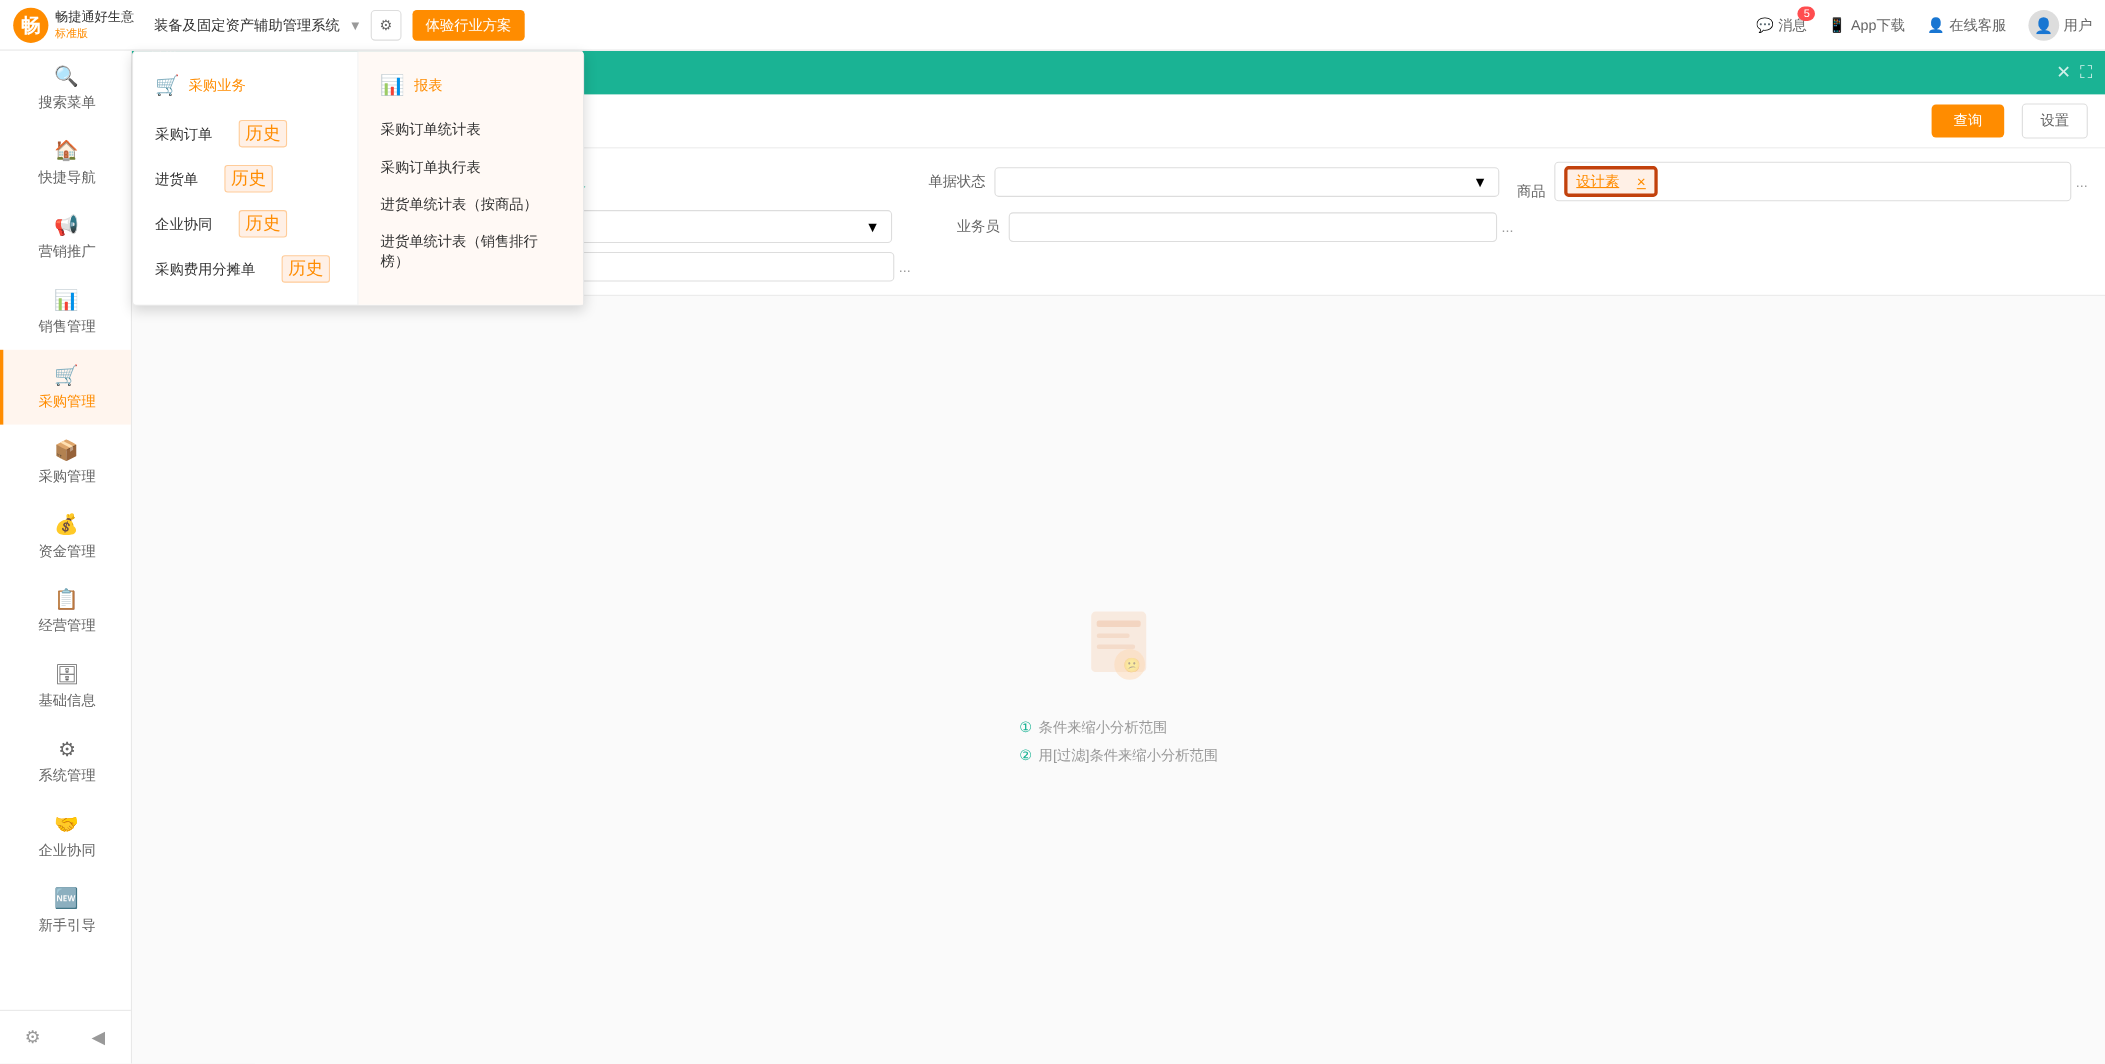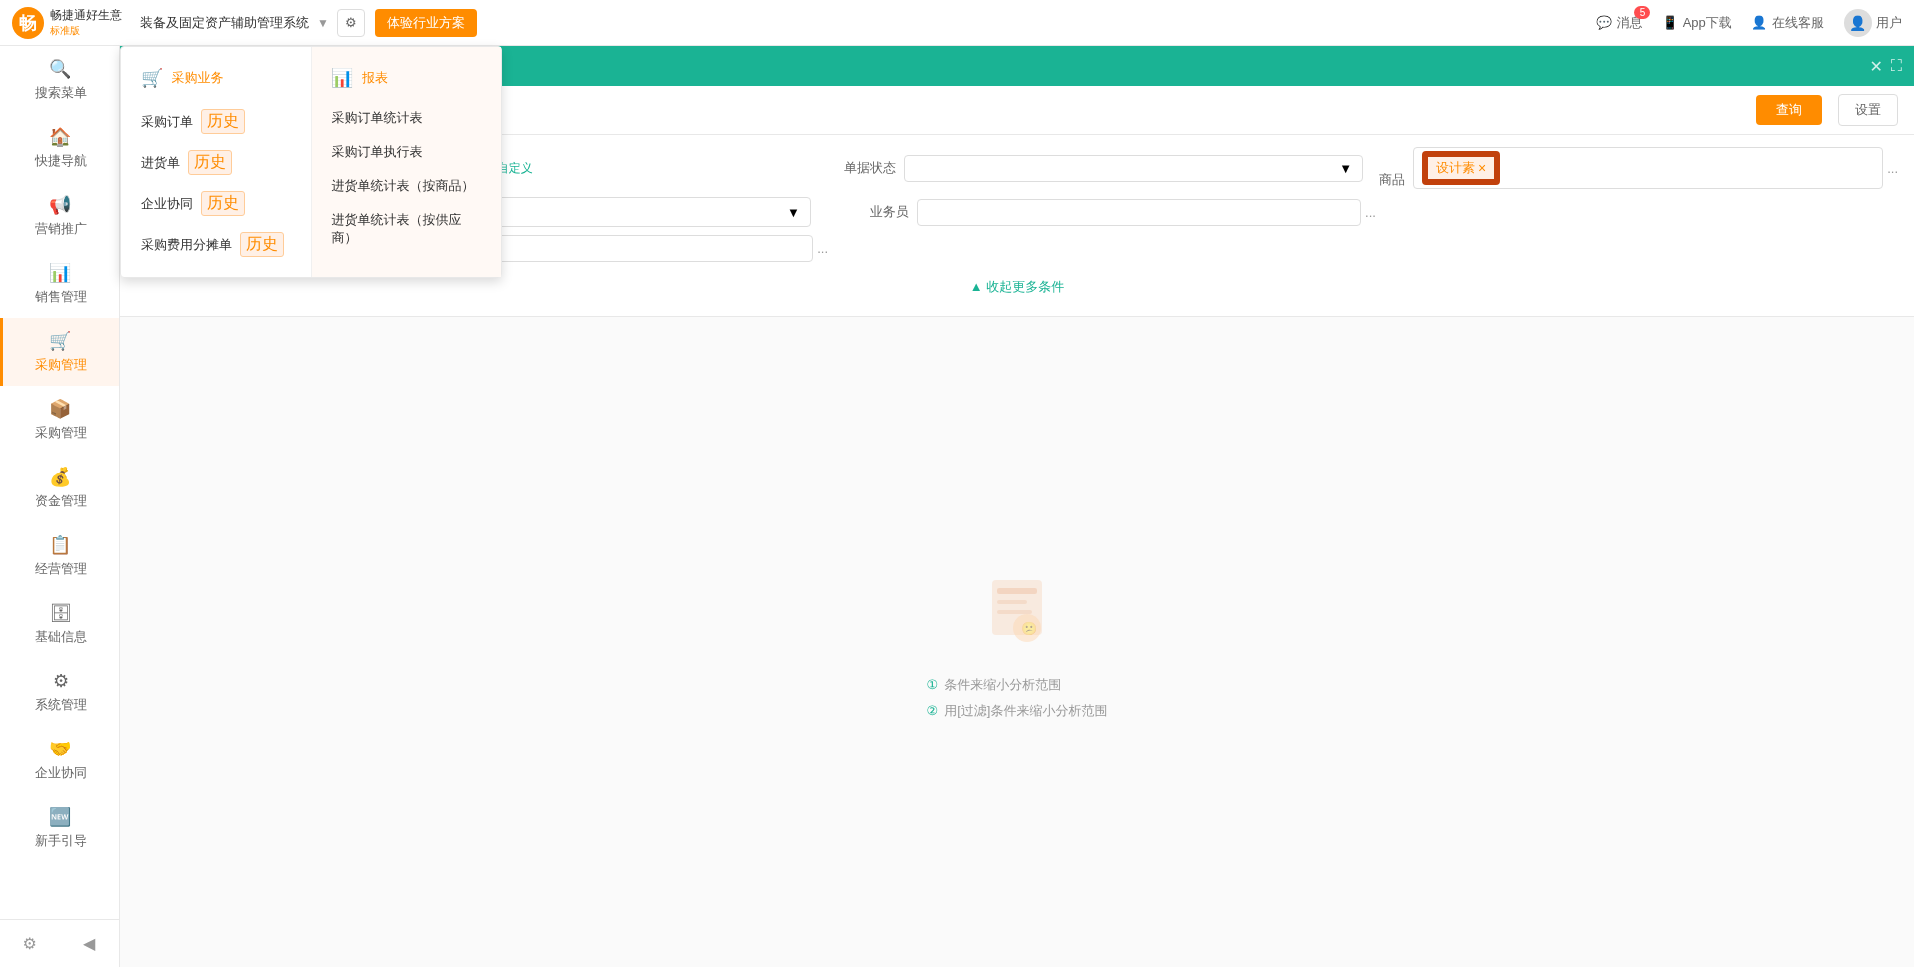--- a/index.html
+++ b/index.html
@@ -209,24 +209,24 @@
       background: #fff;
     }
     .filter-select {
       border: 1px solid #ddd; border-radius: 4px;
       padding: 5px 10px; font-size: 13px;
       flex: 1; min-width: 0;
       background: #fff; cursor: pointer;
       display: flex; align-items: center; justify-content: space-between;
     }
     .tag {
-      display: inline-flex; align-items: center; gap: 3px;
+      display: inline-flex; align-items: center; gap: 16px;
       background: #fff0e6; color: #ff8c00;
-      border: 6px solid #c2410c; border-radius: 4px;
-      padding: 2px 8px; font-size: 12px;
+      border: 3px solid #c2410c; border-radius: 4px;
+      padding: 2px 8px; font-size: 12px; text-decoration: underline;
     }
     .tag-close { cursor: pointer; font-size: 14px; }
     .collapse-btn {
       text-align: center; padding: 8px;
       color: #1ab394; cursor: pointer; font-size: 13px;
     }
 
     
     .main-content {
       flex: 1;
@@ -265,21 +265,21 @@
     .dropdown-col:first-child {
       border-right: 1px solid #f0f0f0;
     }
     .dropdown-header {
       display: flex; align-items: center; gap: 8px;
       padding: 8px 20px 12px;
       color: #ff8c00; font-size: 14px; font-weight: 500;
     }
     .dropdown-header-icon { font-size: 18px; }
     .dropdown-item {
-      display: flex; align-items: center; gap: 8px;
+      display: flex; align-items: center; gap: 24px;
       padding: 8px 20px;
       cursor: pointer; color: #333; font-size: 13px;
     }
     .history-badge {
       background: #fff0e6; color: #ff8c00;
       border: 1px solid #ffcc99; border-radius: 3px;
       padding: 1px 5px; font-size: 16px;
     }
   </style>
 </head>
@@ -487,24 +487,20 @@
           <span class="filter-label">客户</span>
           <div style="display:flex;align-items:center;gap:4px;flex:1;">
             <input class="filter-input" style="">
             <span style="color:#999;cursor:pointer;">...</span>
           </div>
         </div>
         <div class="filter-item" style="flex:1.5;"></div>
         <div class="filter-item" style="flex:1.5;"></div>
       </div>
 
-      <div class="collapse-btn">
-        <span>▲</span>
-        <span>收起更多条件</span>
-      </div>
     </div>
 
     <div class="main-content">
       <div class="empty-state">
 
         <svg class="empty-icon" viewBox="0 0 100 100">
           <rect x="25" y="20" width="50" height="55" rx="4" fill="#f5c5a0" opacity="0.6"></rect>
           <rect x="30" y="28" width="40" height="6" rx="2" fill="#e8a070" opacity="0.7"></rect>
           <rect x="30" y="40" width="30" height="4" rx="2" fill="#e8a070" opacity="0.5"></rect>
           <rect x="30" y="50" width="35" height="4" rx="2" fill="#e8a070" opacity="0.5"></rect>
@@ -562,17 +558,17 @@
         <div class="dropdown-item">
           <span>采购订单统计表</span>
         </div>
         <div class="dropdown-item">
           <span>采购订单执行表</span>
         </div>
         <div class="dropdown-item">
           <span>进货单统计表（按商品）</span>
         </div>
         <div class="dropdown-item">
-          <span>进货单统计表（按供应商）</span>
+          <span>进货单统计表（销售排行榜）</span>
         </div>
       </div>
   </div>
 </div>
 
 </body></html>

